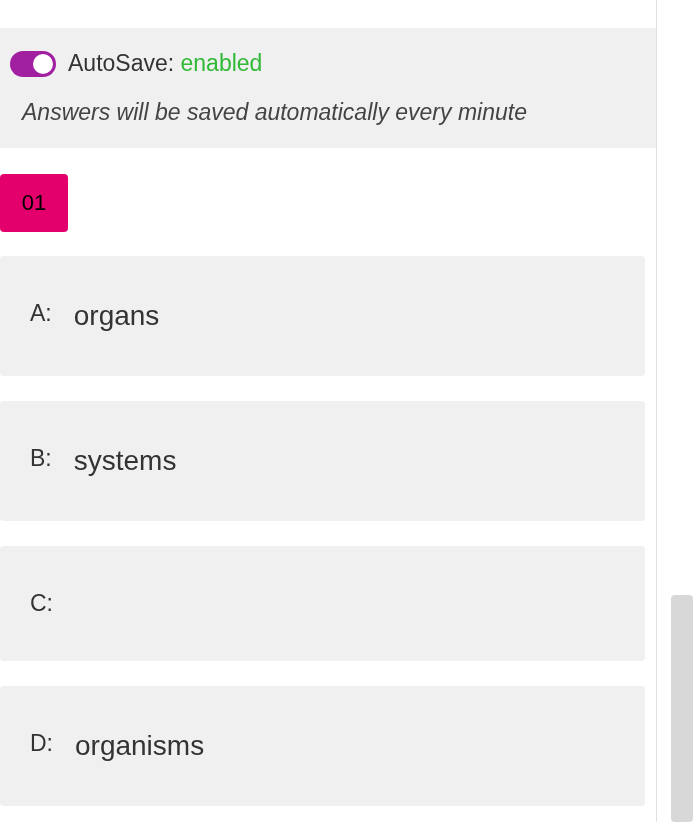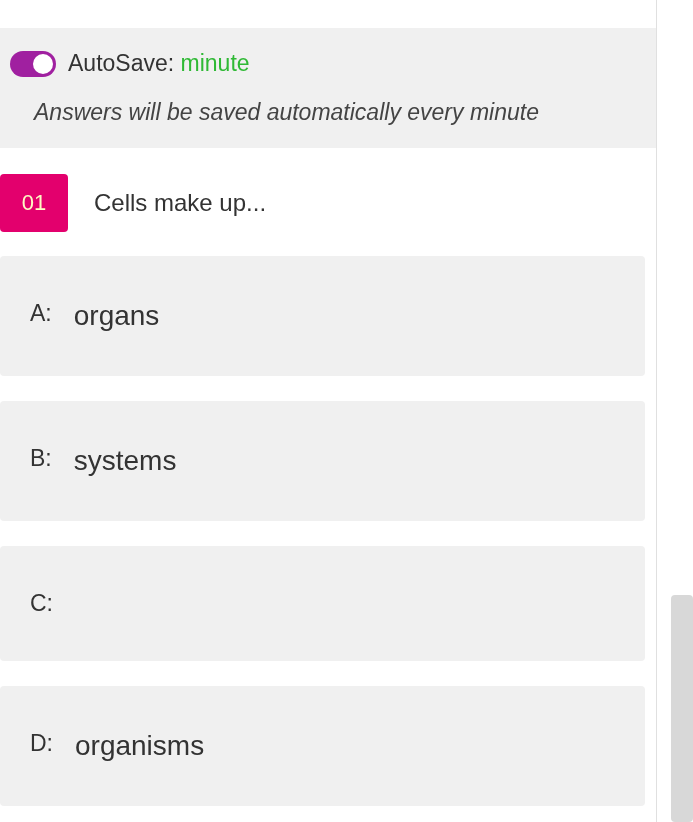--- a/index.html
+++ b/index.html
@@ -55,31 +55,31 @@
       color: #333333;
     }
     .autosave-status {
       color: #2fb935;
     }
     .autosave-desc {
       font-size: 23px;
       font-style: italic;
       color: #444444;
       margin-top: 22px;
-      margin-left: 24px;
+      margin-left: 12px;
     }
     .question-row {
       display: flex;
       align-items: center;
       margin-top: 26px;
       gap: 26px;
     }
     .question-number {
       background: #e3006d;
-      color: #fef9c3;
+      color: #000000;
       font-size: 22px;
       padding: 16px 18px;
       border-radius: 4px;
       min-width: 68px;
       text-align: center;
     }
     .question-text {
       font-size: 24px;
       color: #333333;
     }
@@ -127,29 +127,28 @@
 
 <div class="main-container">
   <div class="top-spacer"></div>
 
   <div class="autosave-panel">
     <div class="autosave-row">
       <div class="toggle-switch">
         <div class="toggle-knob"></div>
       </div>
       <div class="autosave-label">
-        <span>AutoSave: </span><span class="autosave-status">minute</span>
+        <span>AutoSave: </span><span class="autosave-status">enabled</span>
       </div>
     </div>
     <div class="autosave-desc">Answers will be saved automatically every minute</div>
   </div>
 
   <div class="question-row">
     <div class="question-number">01</div>
-    <div class="question-text">Cells make up...</div>
   </div>
 
   <div class="answers-container">
     <div class="answer-option">
       <span class="answer-letter">A:</span>
       <span class="answer-text">organs</span>
     </div>
     <div class="answer-option">
       <span class="answer-letter">B:</span>
       <span class="answer-text">systems</span>

